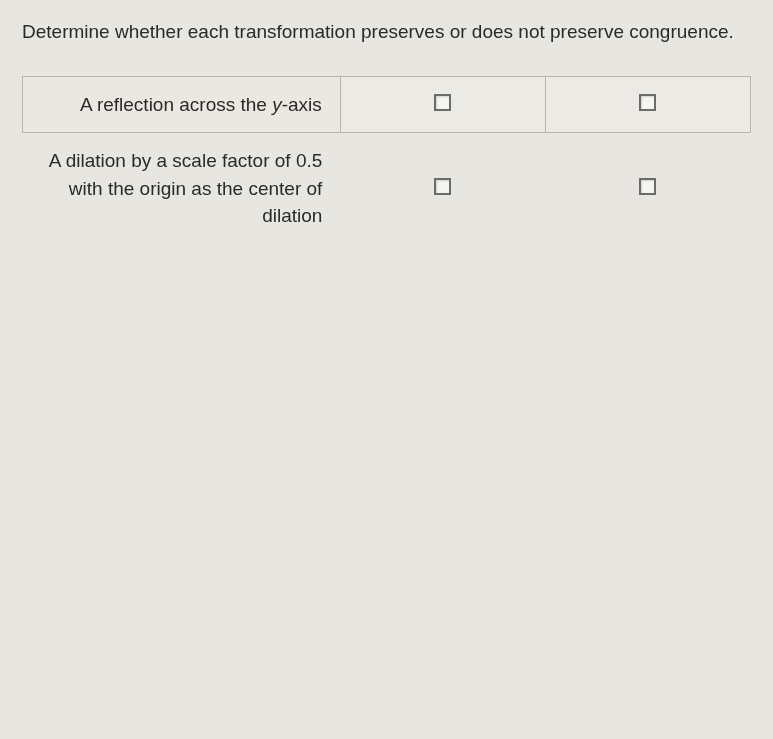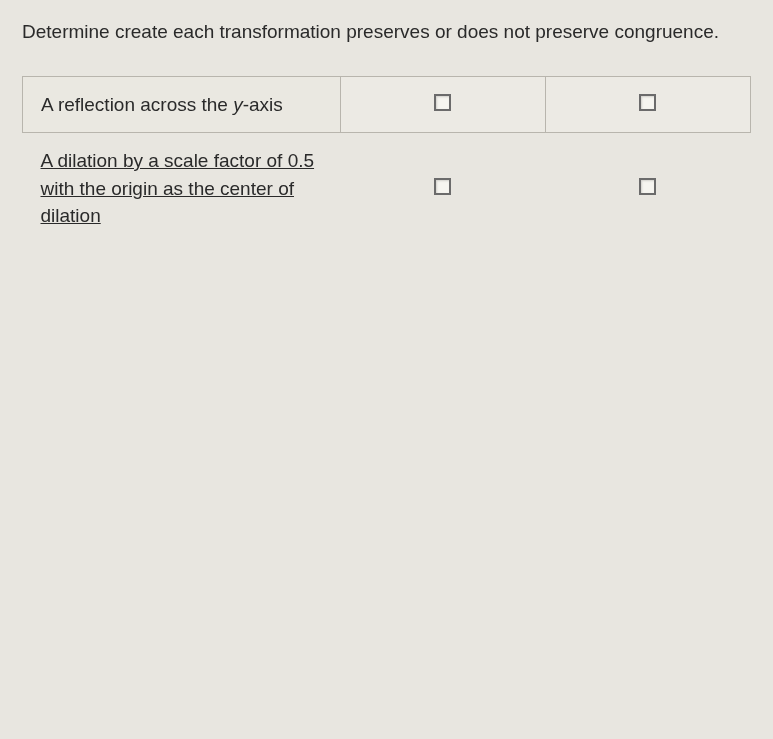--- a/index.html
+++ b/index.html
@@ -38,58 +38,57 @@
       background: #eceae4;
       height: 110px;
     }
     .corner-empty {
       border: none;
       background: transparent;
     }
     .row-label {
       width: 310px;
       background: #eae8e1;
-      text-align: left;
+      text-align: right;
       margin-left: 32px;
     }
     .check-cell {
       text-align: center;
       width: 200px;
       background: #eceae4;
     }
     .checkbox-box {
       display: inline-block;
       width: 17px;
       height: 17px;
       border: 2px solid #6b6b6b;
       background: #f6f5f0;
       box-shadow: inset 1px 1px 2px rgba(0,0,0,0.15);
       cursor: pointer;
     }
     .last-row td {
       border-bottom: none;
       border-left: none;
       border-right: none;
-      text-decoration: underline;
     }
     .last-row .row-label {
       background: #e8e6e0;
     }
     .last-row .check-cell {
       background: #e8e6e0;
     }
     .italic {
       font-style: italic;
     }
   </style>
 </head>
 <body>
 
 <div class="question-text">
-  <p>Determine create each transformation preserves or does not preserve congruence.</p>
+  <p>Determine whether each transformation preserves or does not preserve congruence.</p>
 </div>
 
 <div class="table-wrap">
   <table>
     <tbody>
 
     <tr>
       <td class="row-label">
         <span>A reflection across the </span><span class="italic">y</span><span>-axis</span>
       </td>

